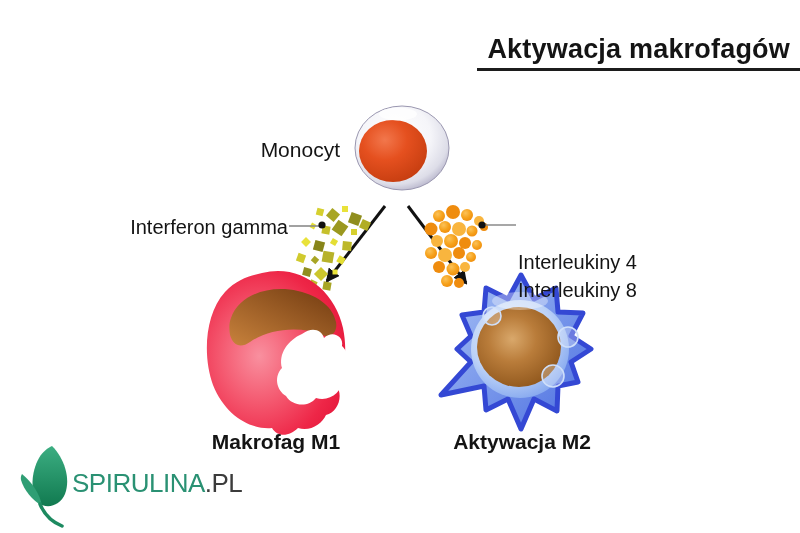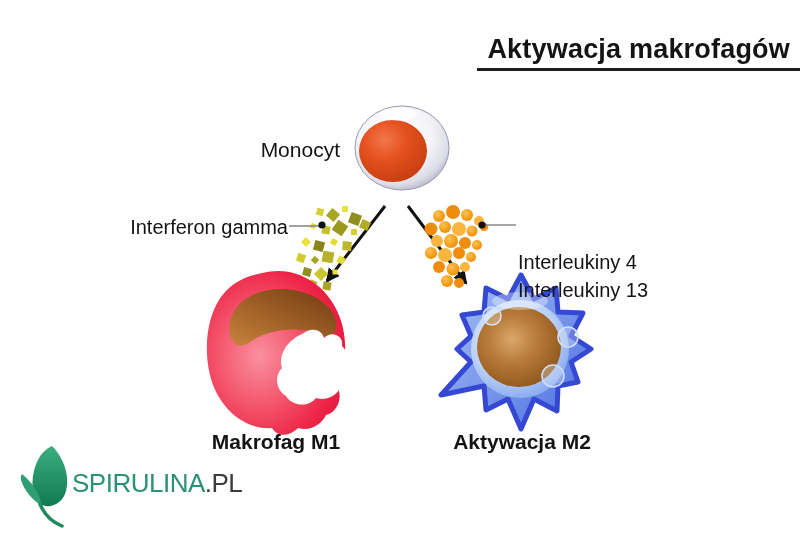--- a/index.html
+++ b/index.html
@@ -196,21 +196,21 @@
   </svg>
 
   <div class="title-wrap">
     <h1 class="title">Aktywacja makrofagów</h1>
   </div>
 
   <div class="lbl lbl-monocyt">Monocyt</div>
   <div class="lbl lbl-ifn">Interferon gamma</div>
   <div class="lbl lbl-il">
     <div>Interleukiny 4</div>
-    <div>Interleukiny 13</div>
+    <div>Interleukiny 8</div>
   </div>
   <div class="cell-label m1">Makrofag M1</div>
   <div class="cell-label m2">Aktywacja M2</div>
 
   <div class="logo">
     <svg class="logo-leaf" width="56" height="86" viewBox="0 0 56 86">
       <defs>
         <linearGradient id="gradLeaf" x1="0" y1="0" x2="0" y2="1">
           <stop offset="0%" stop-color="#3cae82"></stop>
           <stop offset="100%" stop-color="#117a50"></stop>

